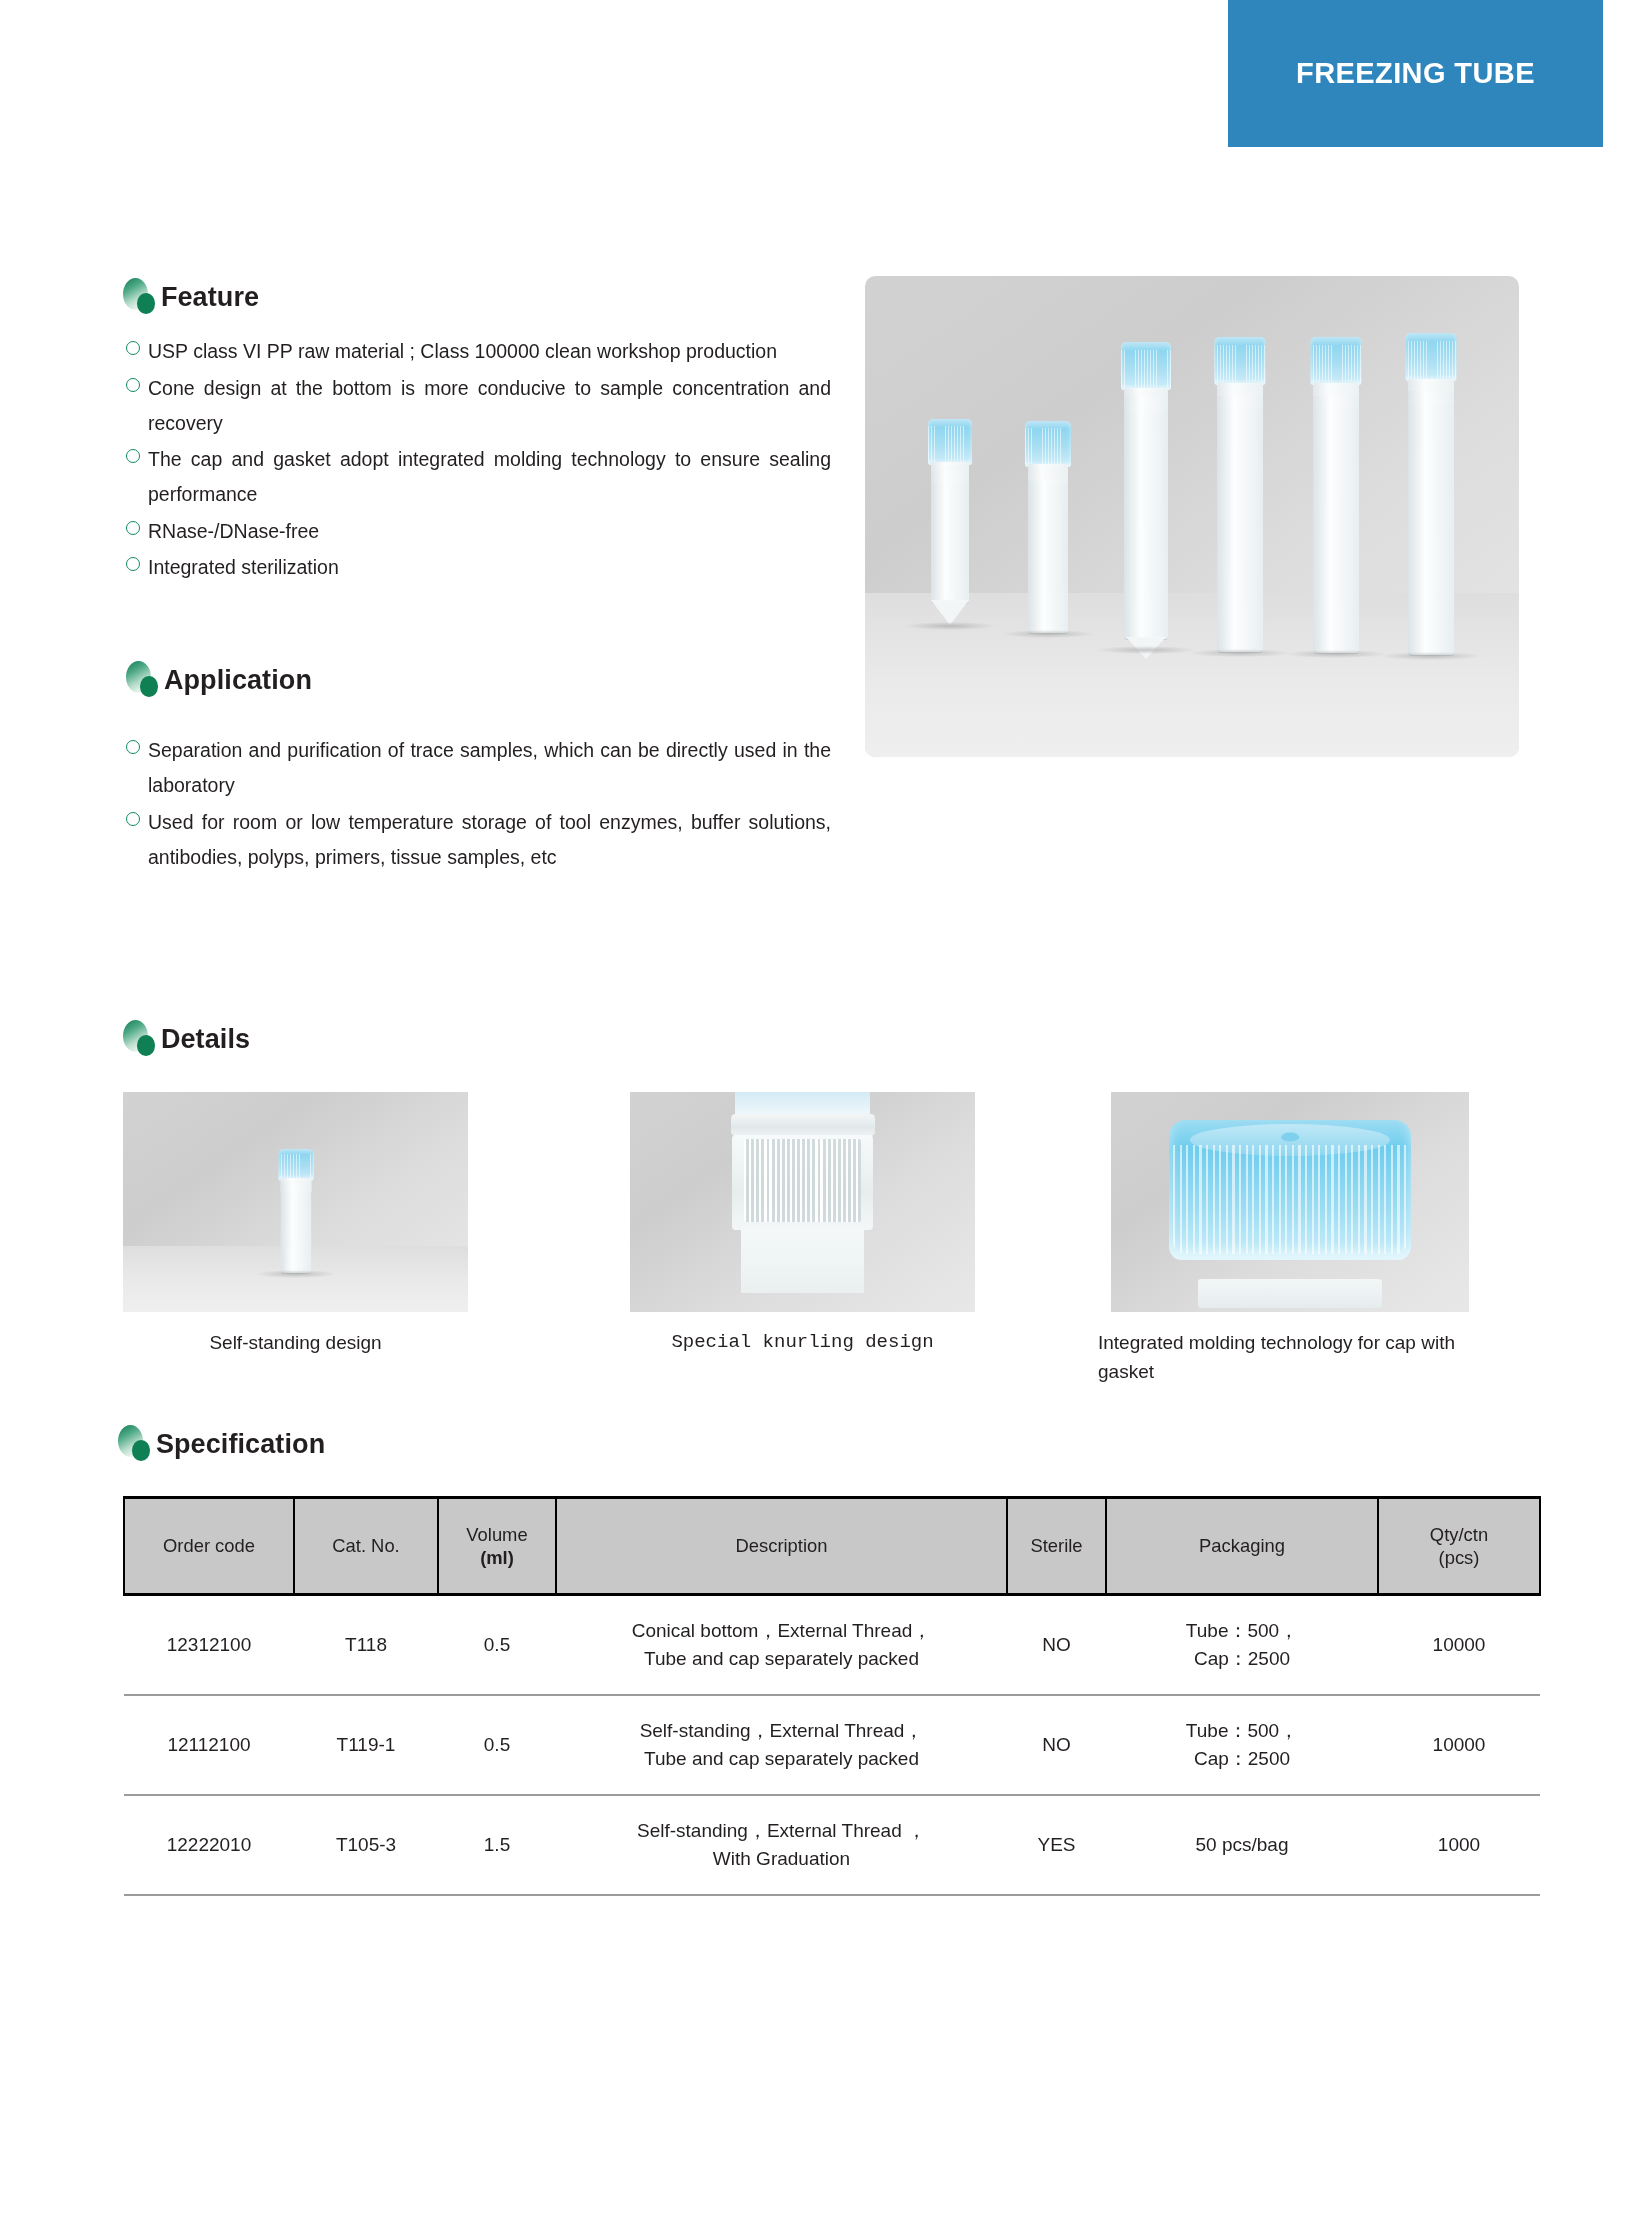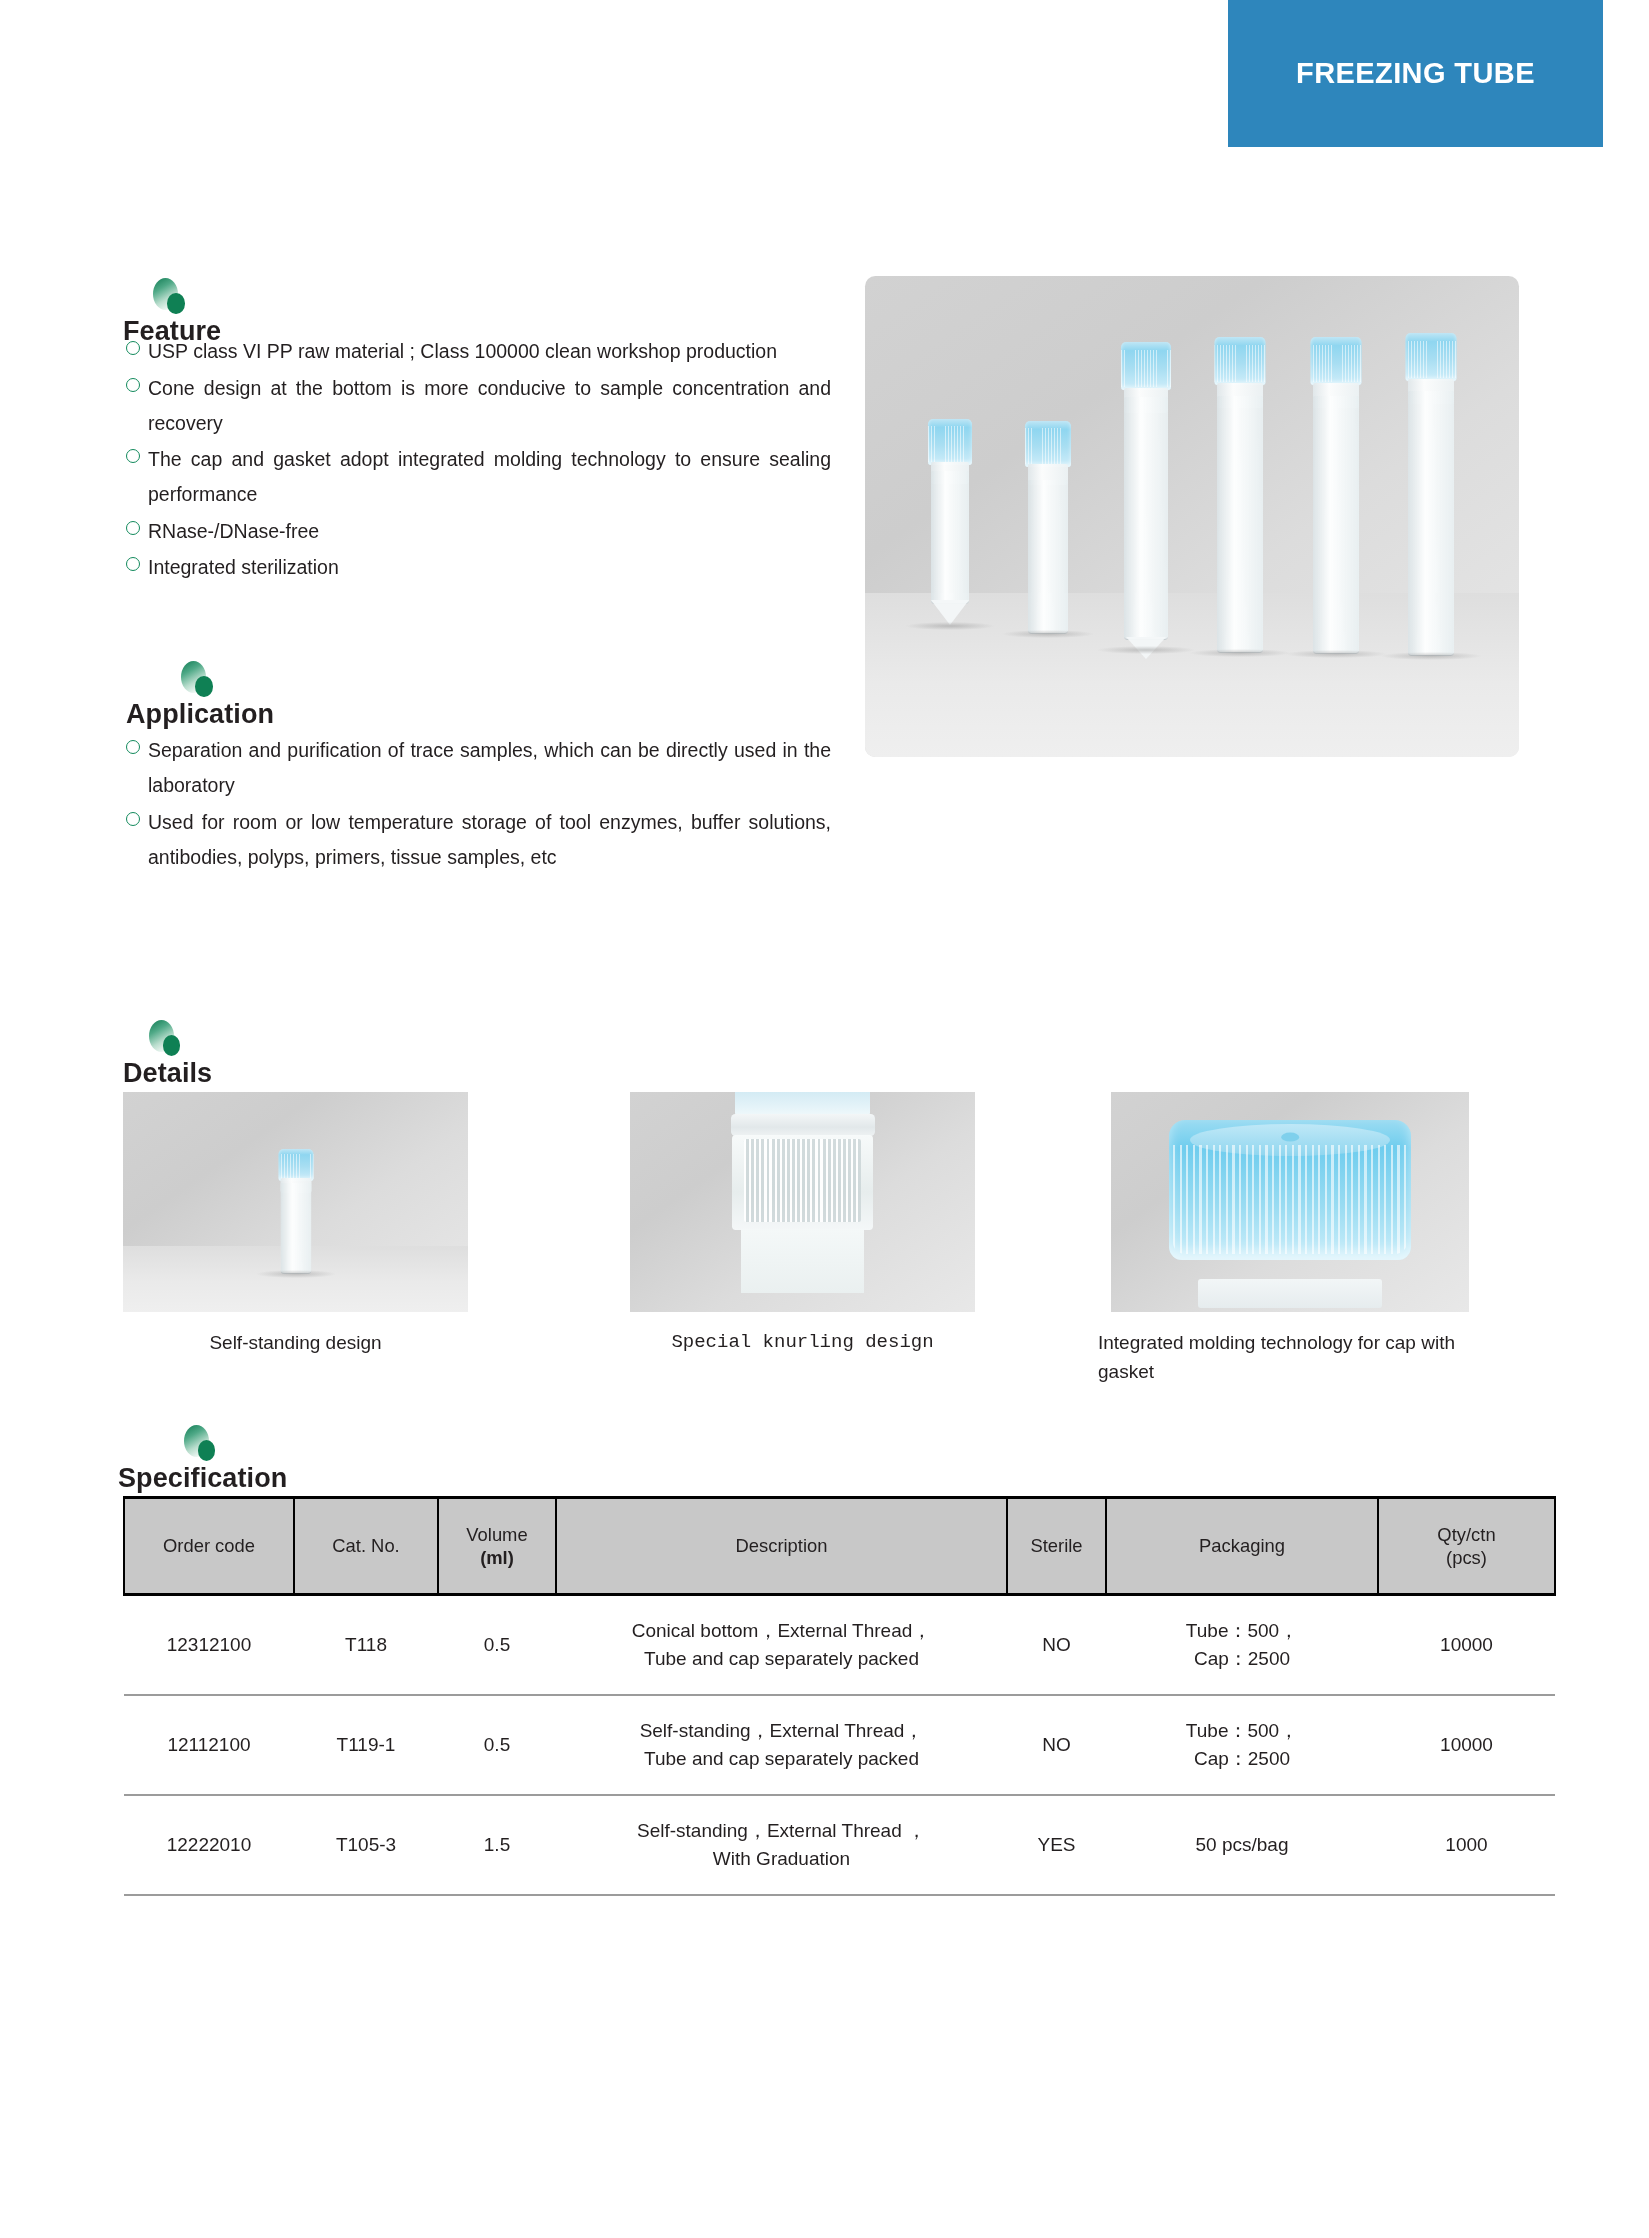--- a/index.html
+++ b/index.html
@@ -43,21 +43,20 @@
     top: 0;
     width: 1650px;
     height: 2239px;
   }
 
   
   .section-head {
     position: absolute;
     display: flex;
     align-items: center;
-    flex-direction: column;
   }
   .green-mark {
     position: relative;
     width: 32px;
     height: 38px;
     flex: none;
     margin-right: 5.9px;
   }
   .green-mark .blob {
     position: absolute;
@@ -311,21 +310,21 @@
     height: 100px;
     padding: 4.4px 2.9px;
     box-sizing: border-box;
   }
   .spec-table .c-order { width: 170px; }
   .spec-table .c-cat   { width: 144px; }
   .spec-table .c-vol   { width: 118px; }
   .spec-table .c-desc  { width: 451px; }
   .spec-table .c-ster  { width: 99px; }
   .spec-table .c-pack  { width: 272px; }
-  .spec-table .c-qty   { width: 177px; }
+  .spec-table .c-qty   { width: 162px; }
 </style>
 </head>
 <body>
 
 <div class="page">
 
   <div class="header-banner">
     <div class="header-banner-title">FREEZING TUBE</div>
   </div>
 

